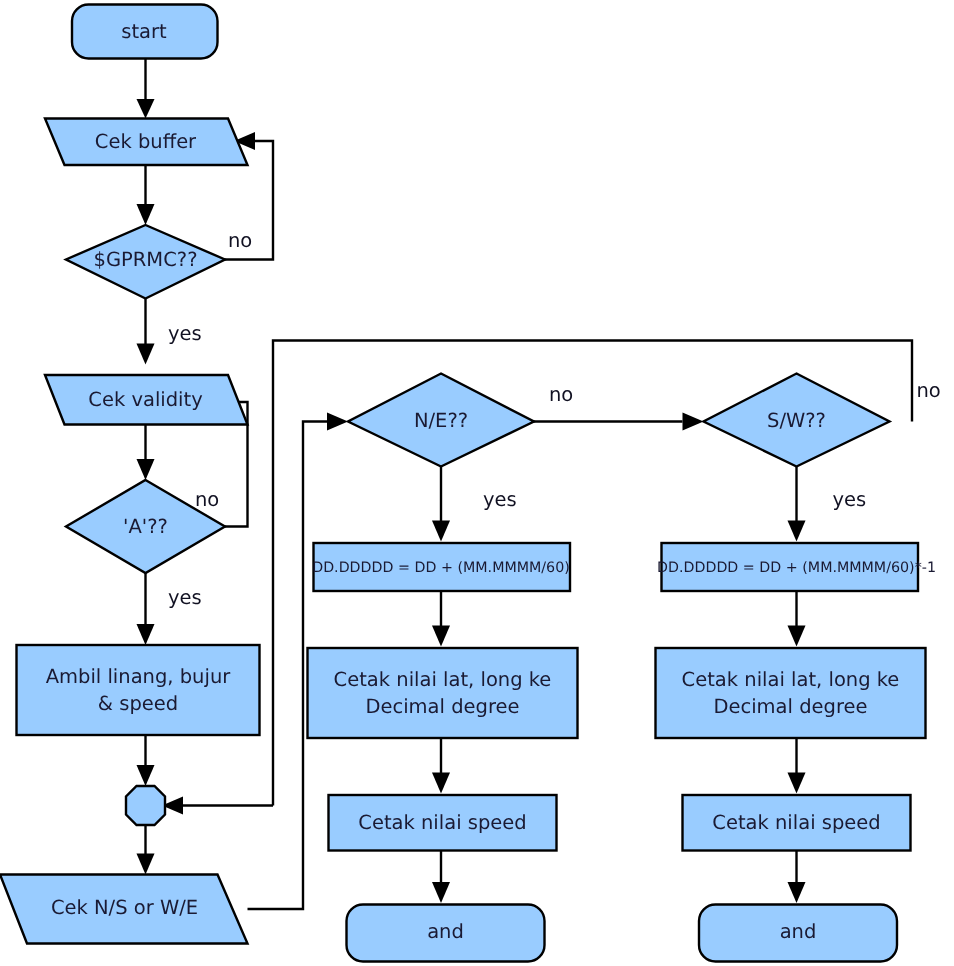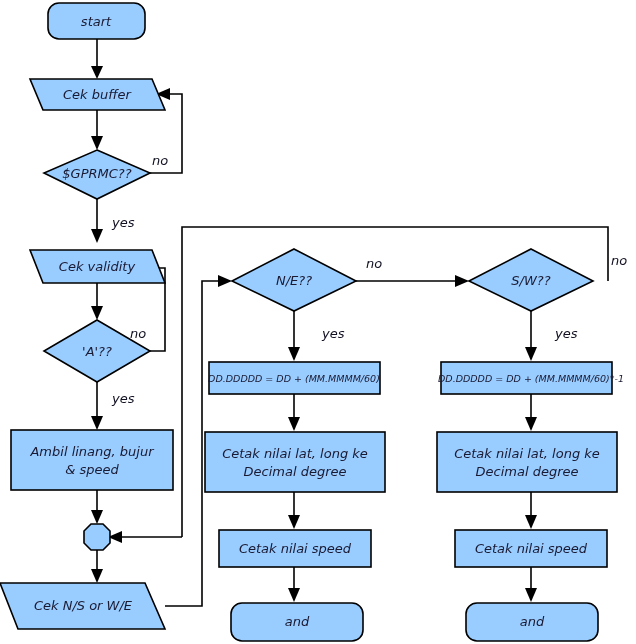--- a/index.html
+++ b/index.html
@@ -11,21 +11,20 @@
     width: 636px;
     height: 644px;
     font-family: "DejaVu Sans", sans-serif;
     overflow: hidden;
   }
   #flowchart-root {
     position: relative;
     width: 636px;
     height: 476px;
     background: #ffffff;
-    font-style: italic;
   }
   svg#flow-svg {
     display: block;
     width: 636px;
     height: 644px;
   }
   .node-shape {
     fill: #99CCFF;
     stroke: #000000;
     stroke-width: 1.6;

